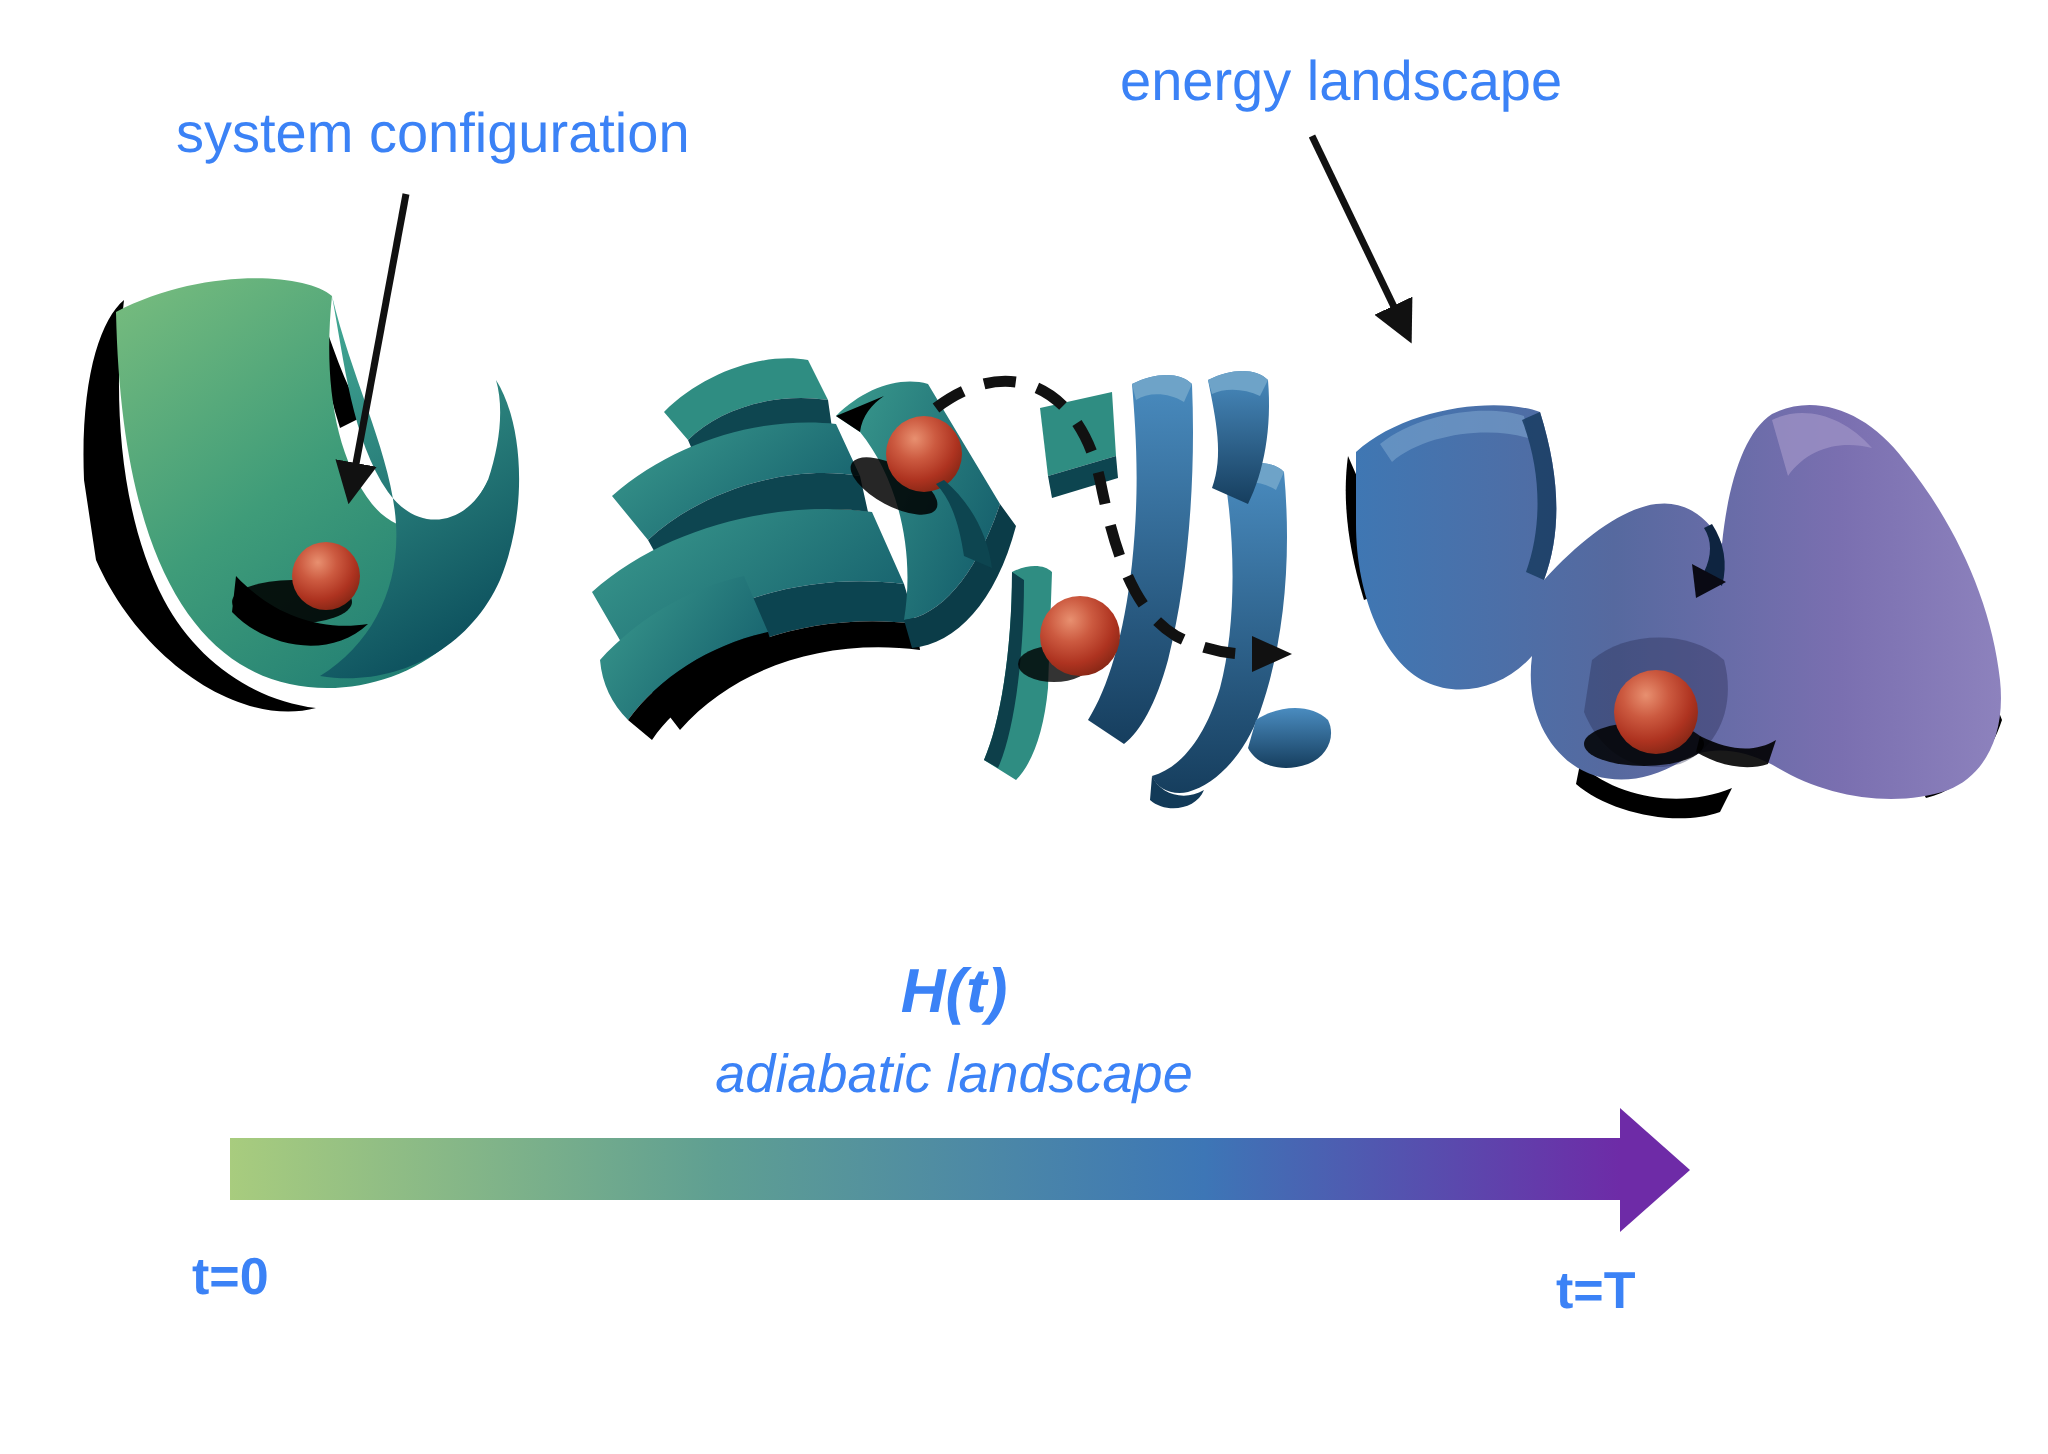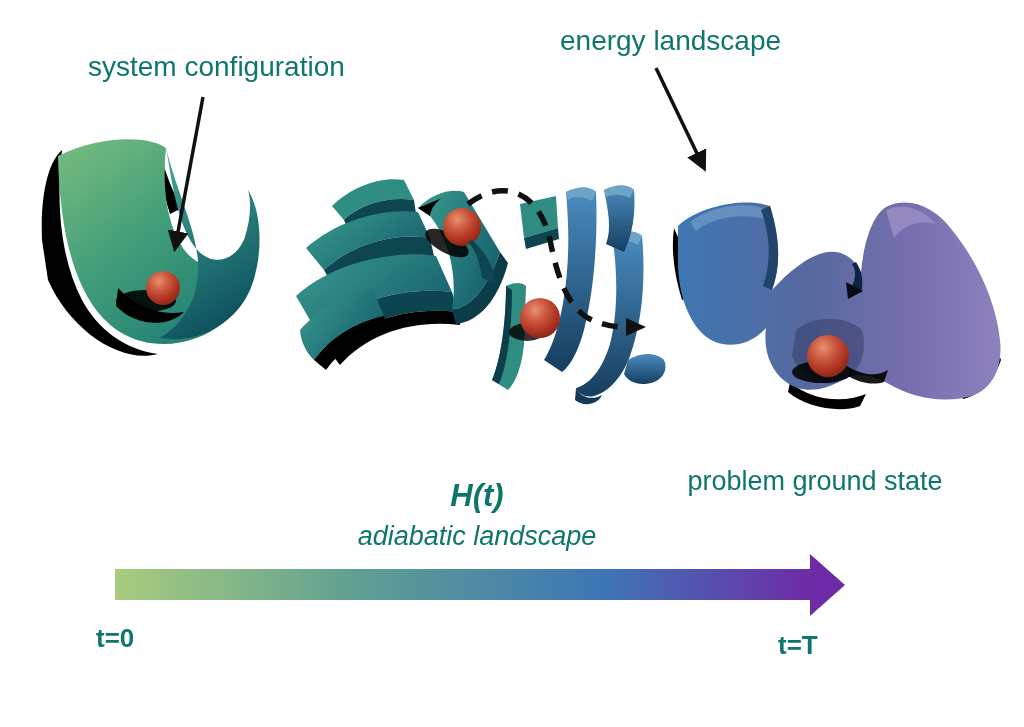--- a/index.html
+++ b/index.html
@@ -2,21 +2,21 @@
 <html><head>
 <meta charset="utf-8">
 <style>
   html,body{margin:0;padding:0;background:#ffffff;}
   .canvas{
     position:relative;
     width:1024px;height:727px;
     background:#ffffff;
     overflow:hidden;
     font-family:"Liberation Sans", sans-serif;
-    color:#0f766e;
+    color:#3b82f6;
   }
   .canvas svg{position:absolute;left:0;top:0;}
   .lbl{position:absolute;white-space:nowrap;}
   .annot{font-size:28px;line-height:1.1;}
   .stage{position:absolute;text-align:center;}
   .hname{font-size:31px;font-weight:bold;line-height:1.05;}
   .hname sub{font-size:0.68em;font-weight:bold;vertical-align:sub;}
   .caption{font-size:27px;line-height:1.1;margin-top:5px;}
   .tlabel{font-size:26px;font-weight:bold;text-align:right;}
 </style>
@@ -148,20 +148,19 @@
 
   <div class="lbl annot" style="left:560px;top:26px;">energy landscape</div>
 
 
   <div class="stage" style="left:337px;top:480px;width:280px;font-style:italic;">
     <div class="hname"><span>H(t)</span><sub></sub></div>
     <div class="caption">adiabatic landscape</div>
   </div>
 
   <div class="stage" style="left:662px;top:462px;width:306px;">
-    <div class="caption">problem ground state</div>
   </div>
 
   <div class="lbl tlabel" style="left:96px;top:623px;">t=0</div>
 
   <div class="lbl tlabel" style="left:778px;top:630px;">t=T</div>
 
 </div>
 
 </body></html>

